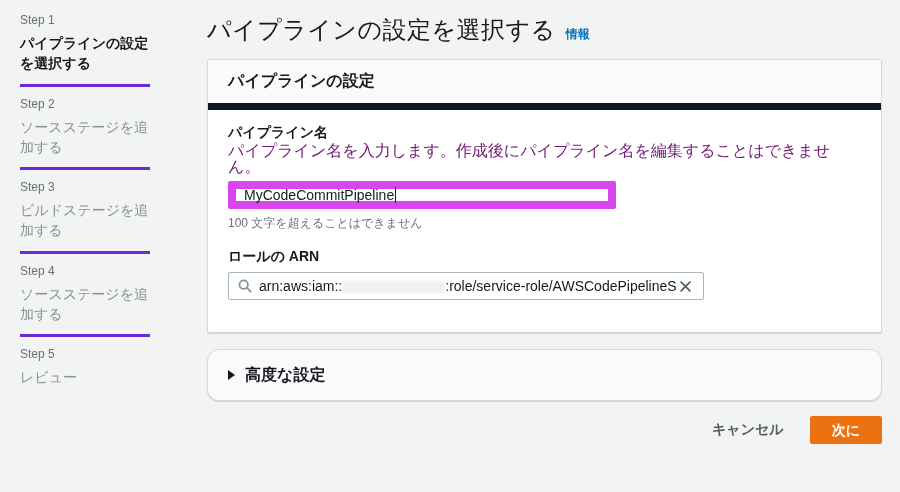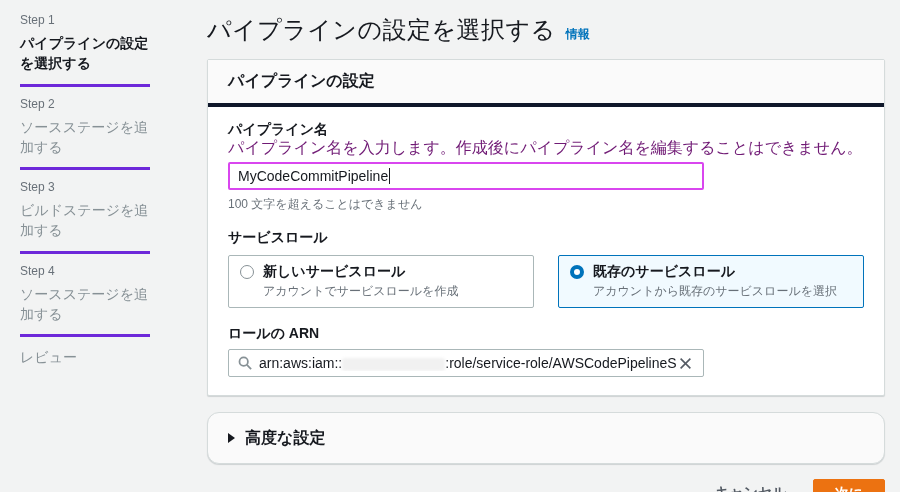--- a/index.html
+++ b/index.html
@@ -29,36 +29,36 @@
 
   .card {
     background: #fff;
     border: 1px solid #d5dbdb;
     border-radius: 2px;
     box-shadow: 0 1px 1px 0 rgba(0,28,36,.15);
     margin-top: 13px;
   }
   .card-header {
     background: #fafafa;
-    border-bottom: 4px solid #0f172a;
+    border-bottom: 7px solid #0f172a;
     padding: 11px 20px;
     font-size: 16px;
     font-weight: bold;
   }
-  .card-body { padding: 12px 20px 10px 20px; }
+  .card-body { padding: 12px 20px 24px 20px; }
 
   .field-group { margin-bottom: 15px; }
   .field-label { font-size: 14px; font-weight: bold; color: #16191f; line-height: 20px; }
   .field-desc { font-size: 16px; color: #701a75; line-height: 16px; margin-top: 1px; }
   .field-helper { font-size: 12px; color: #687078; line-height: 16px; margin-top: 6px; }
 
   .text-input {
     margin-top: 6px;
-    width: 476px; height: 28px;
-    border: 2px solid #d946ef;
+    width: 388px; height: 28px;
+    border: 8px solid #d946ef;
     border-radius: 2px;
     background: #fff;
     display: flex; align-items: center;
     padding: 0 8px;
     font-size: 14px; color: #16191f;
   }
   .caret { display: inline-block; width: 1px; height: 16px; background: #16191f; margin-left: 1px; }
 
   
   .radio-row { display: flex; gap: 24px; margin-top: 8px; width: 636px; }
@@ -170,20 +170,21 @@
       </div>
       <div class="step">
         <div class="step-label">Step 3</div>
         <div class="step-title">ビルドステージを追加する</div>
       </div>
       <div class="step">
         <div class="step-label">Step 4</div>
         <div class="step-title">ソースステージを追加する</div>
       </div>
       <div class="step">
+        <div class="step-label">Step 5</div>
         <div class="step-title">レビュー</div>
       </div>
     </nav>
   </aside>
 
   <main class="main">
 
     <div class="page-header">
       <h1 class="page-title">パイプラインの設定を選択する</h1>
       <a class="info-link">情報</a>
@@ -196,42 +197,20 @@
         <div class="field-group">
           <div class="field-label">パイプライン名</div>
           <div class="field-desc">パイプライン名を入力します。作成後にパイプライン名を編集することはできません。</div>
           <div class="text-input">
             <span>MyCodeCommitPipeline</span>
               <span class="caret"></span>
           </div>
           <div class="field-helper">100 文字を超えることはできません</div>
         </div>
 
-        <div class="field-group">
-          <div class="field-label">サービスロール</div>
-          <div class="radio-row">
-
-            <div class="radio-tile">
-              <div class="radio-line">
-                <span class="radio-circle"></span>
-                <span class="radio-title">新しいサービスロール</span>
-              </div>
-              <div class="radio-desc">アカウントでサービスロールを作成</div>
-            </div>
-
-            <div class="radio-tile selected">
-              <div class="radio-line">
-                <span class="radio-circle"></span>
-                <span class="radio-title">既存のサービスロール</span>
-              </div>
-              <div class="radio-desc">アカウントから既存のサービスロールを選択</div>
-            </div>
-
-          </div>
-        </div>
 
         <div class="field-group" style="margin-bottom:8px">
           <div class="field-label">ロールの ARN</div>
           <div class="search-input">
             <span class="search-icon">
               <svg width="14" height="14" viewBox="0 0 16 16" fill="none" stroke="#879196" stroke-width="2">
                 <circle cx="6.5" cy="6.5" r="4.8"></circle>
                   <line x1="10.2" y1="10.2" x2="15" y2="15"></line>
               </svg>
             </span>

